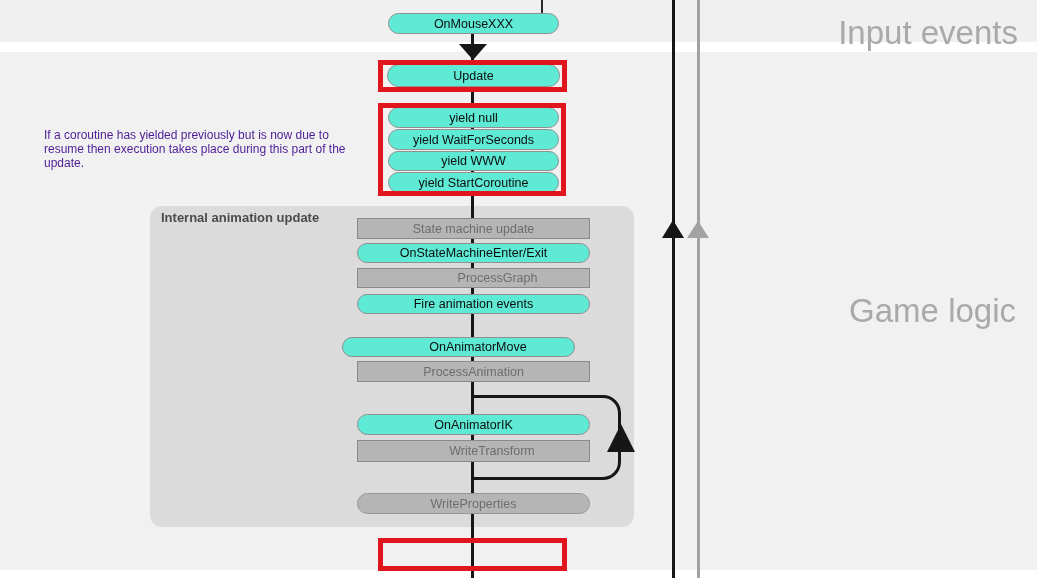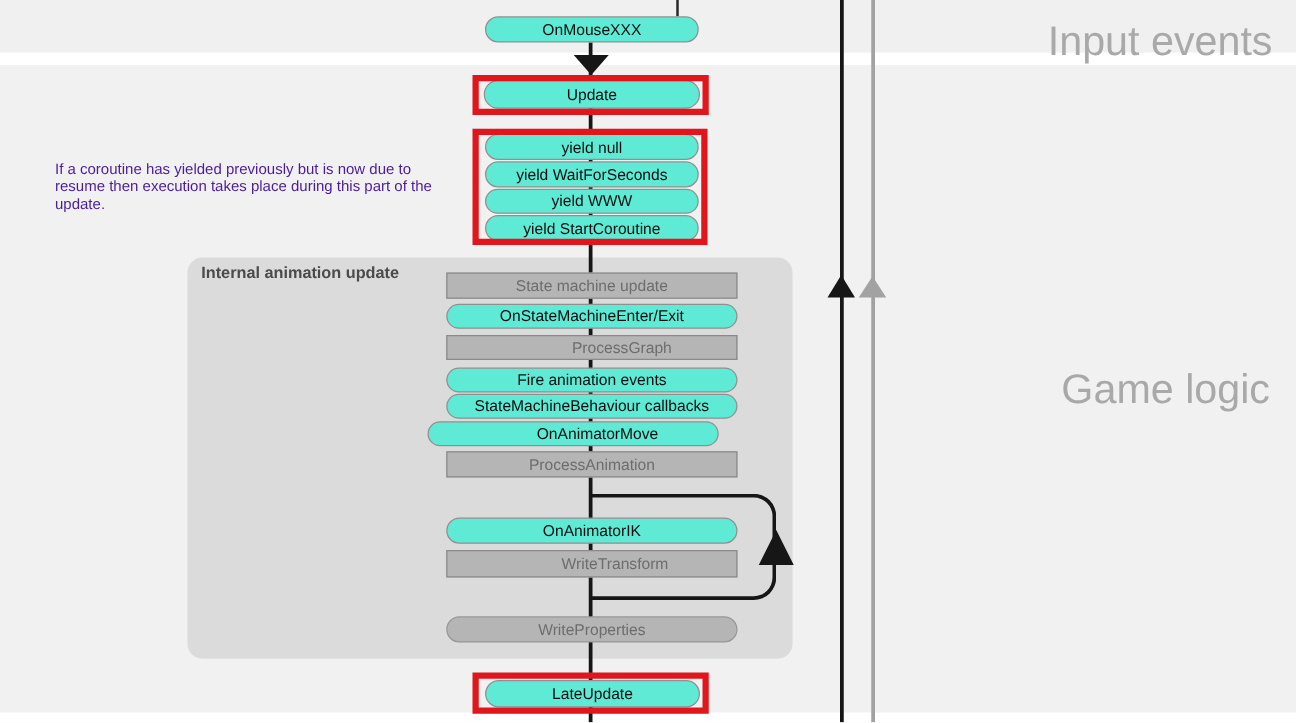--- a/index.html
+++ b/index.html
@@ -82,23 +82,20 @@
   </div>
   <div class="pill" style="left:357px;top:243px;width:233px;height:20px;">
     <span>OnStateMachineEnter/Exit</span>
   </div>
   <div class="grayrect" style="left:357px;top:268px;width:233px;height:20px;padding-left:48px;">
     <span>ProcessGraph</span>
   </div>
   <div class="pill" style="left:357px;top:294px;width:233px;height:20px;">
     <span>Fire animation events</span>
   </div>
-  <div class="pill" style="left:357px;top:315px;width:233px;height:20px;">
-    <span>StateMachineBehaviour callbacks</span>
-  </div>
   <div class="pill" style="left:342px;top:337px;width:233px;height:20px;padding-left:39px;">
     <span>OnAnimatorMove</span>
   </div>
   <div class="grayrect" style="left:357px;top:361px;width:233px;height:21px;">
     <span>ProcessAnimation</span>
   </div>
 
   <div class="loop"></div>
   <div class="tri" style="left:607px;top:424px;border-left:14px solid transparent;border-right:14px solid transparent;border-bottom:28px solid #161616;"></div>
 
@@ -106,17 +103,14 @@
     <span>OnAnimatorIK</span>
   </div>
   <div class="grayrect" style="left:357px;top:440px;width:233px;height:22px;padding-left:37px;">
     <span>WriteTransform</span>
   </div>
   <div class="grayrect gray-pill" style="left:357px;top:493px;width:233px;height:21px;">
     <span>WriteProperties</span>
   </div>
 
   <div class="redframe" style="left:378px;top:538px;width:189px;height:33px;"></div>
-  <div class="pill" style="left:388px;top:544px;width:172px;height:22px;">
-    <span>LateUpdate</span>
-  </div>
 
 </div>
 
 </body></html>

